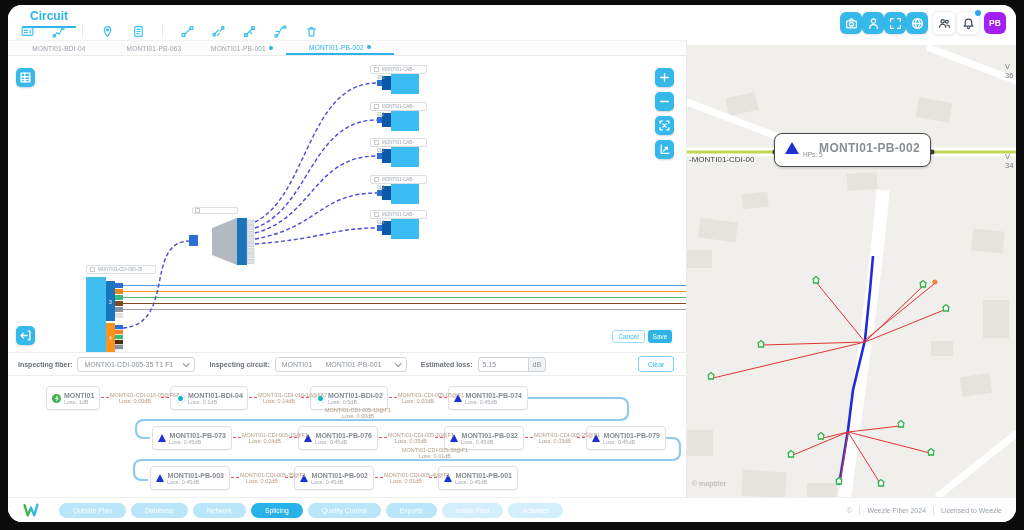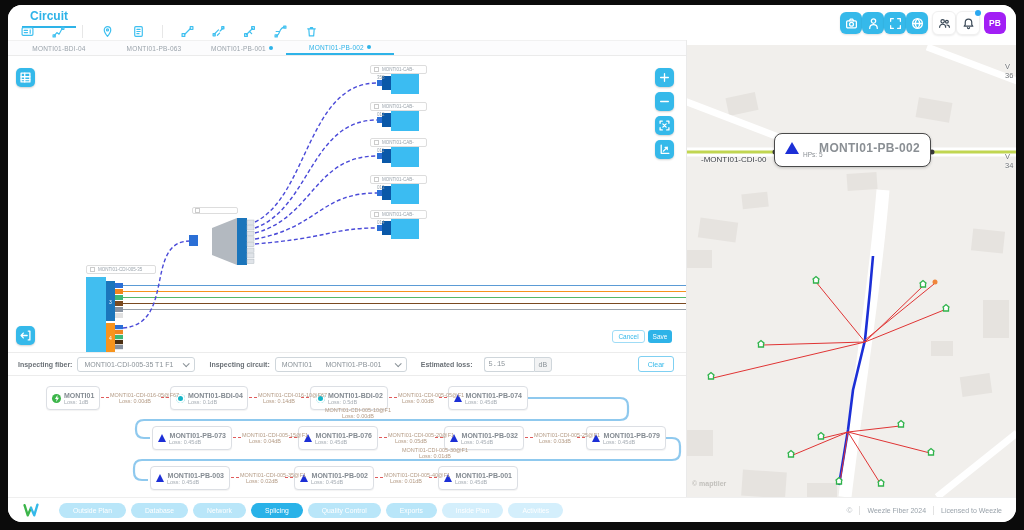--- a/index.html
+++ b/index.html
@@ -36,21 +36,21 @@
   .spllabel{position:absolute;left:184px;top:151px;width:46px;height:7px;background:#fff;border:1px solid #ddd;border-radius:2px;display:flex;align-items:center;padding:0 2px;box-sizing:border-box;}
   .spllabel .chk{width:3px;height:3px;border:1px solid #ccc;}
   .cbtn{position:absolute;height:13px;border-radius:3px;font-size:6.5px;display:flex;align-items:center;justify-content:center;box-sizing:border-box;}
   .cancel{right:41px;bottom:9px;width:33px;border:1px solid #9fdcf6;color:#35b9ea;background:#fff;}
   .save{right:14px;bottom:9px;width:24px;background:#2eb3e8;color:#fff;}
   
   .inspect{position:absolute;left:0;top:347px;width:678px;height:24px;border-top:1px solid #ececec;border-bottom:1px solid #ececec;box-sizing:border-box;display:flex;align-items:center;background:#fff;font-size:7px;color:#6b7177;}
   .inspect .lbl{font-weight:bold;margin-left:10px;}
   .dd{height:15px;border:1px solid #cfd6db;border-radius:3px;display:flex;align-items:center;color:#8a9298;padding:0 6px;box-sizing:border-box;margin-left:5px;gap:5px;background:#fff;}
   .chev{width:4px;height:4px;border-right:1.2px solid #8a9298;border-bottom:1.2px solid #8a9298;transform:rotate(45deg) translateY(-1px);}
-  .lossin{height:15px;width:50px;border:1px solid #cfd6db;border-right:none;border-radius:3px 0 0 3px;margin-left:11px;font-size:7px;color:#8a9298;padding:0 4px;box-sizing:border-box;font-family:Liberation Mono, monospace;}
+  .lossin{height:15px;width:50px;border:1px solid #cfd6db;border-right:none;border-radius:3px 0 0 3px;margin-left:5px;font-size:7px;color:#8a9298;padding:0 4px;box-sizing:border-box;font-family:Liberation Sans, sans-serif;}
   .lossunit{height:15px;border:1px solid #cfd6db;border-radius:0 3px 3px 0;background:#f2f3f4;color:#8a9298;display:flex;align-items:center;padding:0 4px;box-sizing:border-box;}
   .clearbtn{margin-left:auto;margin-right:12px;width:34px;height:14px;border:1px solid #7fd0f2;border-radius:3px;color:#35b9ea;background:#fff;display:flex;align-items:center;justify-content:center;}
   
   .trace{position:absolute;left:0;top:371px;width:678px;height:121px;background:#fff;}
   .trow{position:absolute;display:flex;align-items:center;}
   .tnode{height:24px;border:1px solid #dcdfe4;border-radius:4px;background:#fff;box-shadow:0 1px 1px rgba(0,0,0,.05);display:flex;align-items:center;gap:3px;padding:0 5px;box-sizing:border-box;}
   .ncol{display:flex;flex-direction:column;flex:1;}
   .nttl{font-size:7px;font-weight:bold;color:#848b92;align-self:flex-end;white-space:nowrap;}
   .nloss{font-size:5.5px;color:#a6adb4;align-self:flex-start;white-space:nowrap;}
   .nic{flex:0 0 auto;}
@@ -572,21 +572,21 @@
         <path transform="translate(214 379)" d="M-3.5 -0.5 L0 -3.5 L3.5 -0.5 M-2.5 -0.5 V3 H2.5 V-0.5"></path>
         <path transform="translate(244 407)" d="M-3.5 -0.5 L0 -3.5 L3.5 -0.5 M-2.5 -0.5 V3 H2.5 V-0.5"></path>
         <path transform="translate(104 409)" d="M-3.5 -0.5 L0 -3.5 L3.5 -0.5 M-2.5 -0.5 V3 H2.5 V-0.5"></path>
         <path transform="translate(194 438)" d="M-3.5 -0.5 L0 -3.5 L3.5 -0.5 M-2.5 -0.5 V3 H2.5 V-0.5"></path>
         <path transform="translate(152 436)" d="M-3.5 -0.5 L0 -3.5 L3.5 -0.5 M-2.5 -0.5 V3 H2.5 V-0.5"></path>
       </g>
       <circle cx="248" cy="237" r="2.5" fill="#f0853a"></circle>
       <circle cx="88" cy="107" r="2.5" fill="#3a3a3a"></circle>
       <circle cx="245" cy="107" r="2.5" fill="#3a3a3a"></circle>
     </svg>
-    <span class="maplbl" style="left:14px;top:115px">-MONTI01-CDI-00</span>
+    <span class="maplbl" style="left:2px;top:115px">-MONTI01-CDI-00</span>
     <span class="edgelbl" style="left:318px;top:22px"><span>V</span><br><span>36</span></span>
     <span class="edgelbl" style="left:318px;top:112px"><span>V</span><br><span>34</span></span>
     <div class="popup">
       <span class="tri"></span>
       <span class="ttl">MONTI01-PB-002</span>
       <span class="hps">HPs: 5</span>
     </div>
     <span class="attrib">© maptiler</span>
   </div>
 

